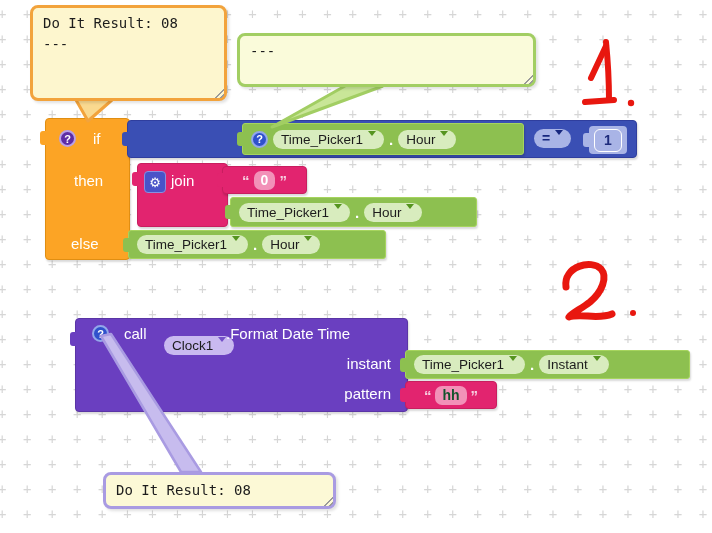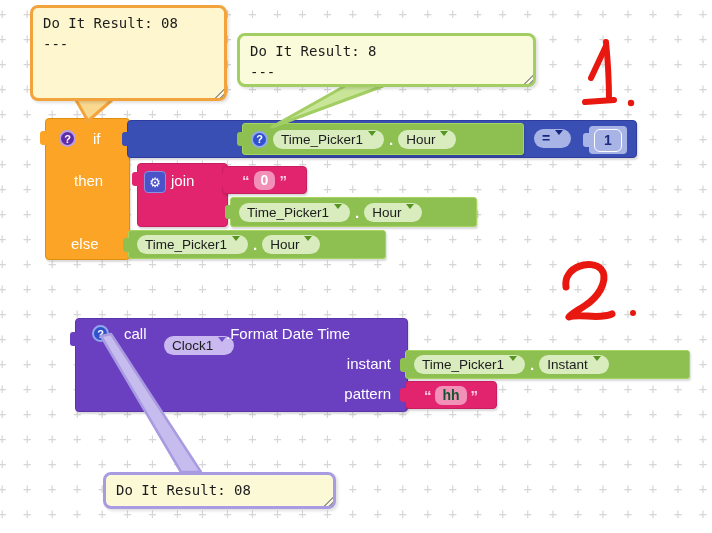--- a/index.html
+++ b/index.html
@@ -190,21 +190,20 @@
     <path d="M101,336 L181,472 L201,472 L111,334 Z" fill="#c7bcee" stroke="#a99be2" stroke-width="2.5" stroke-linejoin="round"></path>
   </svg>
 
   <div class="bubble" style="left:30px;top:5px;width:197px;height:96px;--bb:#f2a33c;--bf:#fdf6ce">
     <div>Do It Result: 08</div>
     <div>---</div>
     <div class="resize-handle"></div>
   </div>
 
   <div class="bubble" style="left:237px;top:33px;width:299px;height:54px;--bb:#a2ce63;--bf:#fafbda">
-    <div>Do It Result: 8</div>
     <div>---</div>
     <div class="resize-handle"></div>
   </div>
 
   <div class="bubble" style="left:103px;top:472px;width:233px;height:37px;--bb:#a99be2;--bf:#fcf9d6">
     <div>Do It Result: 08</div>
     <div class="resize-handle"></div>
   </div>
 
   <svg class="overlay digits" width="712" height="533" viewBox="0 0 712 533">

